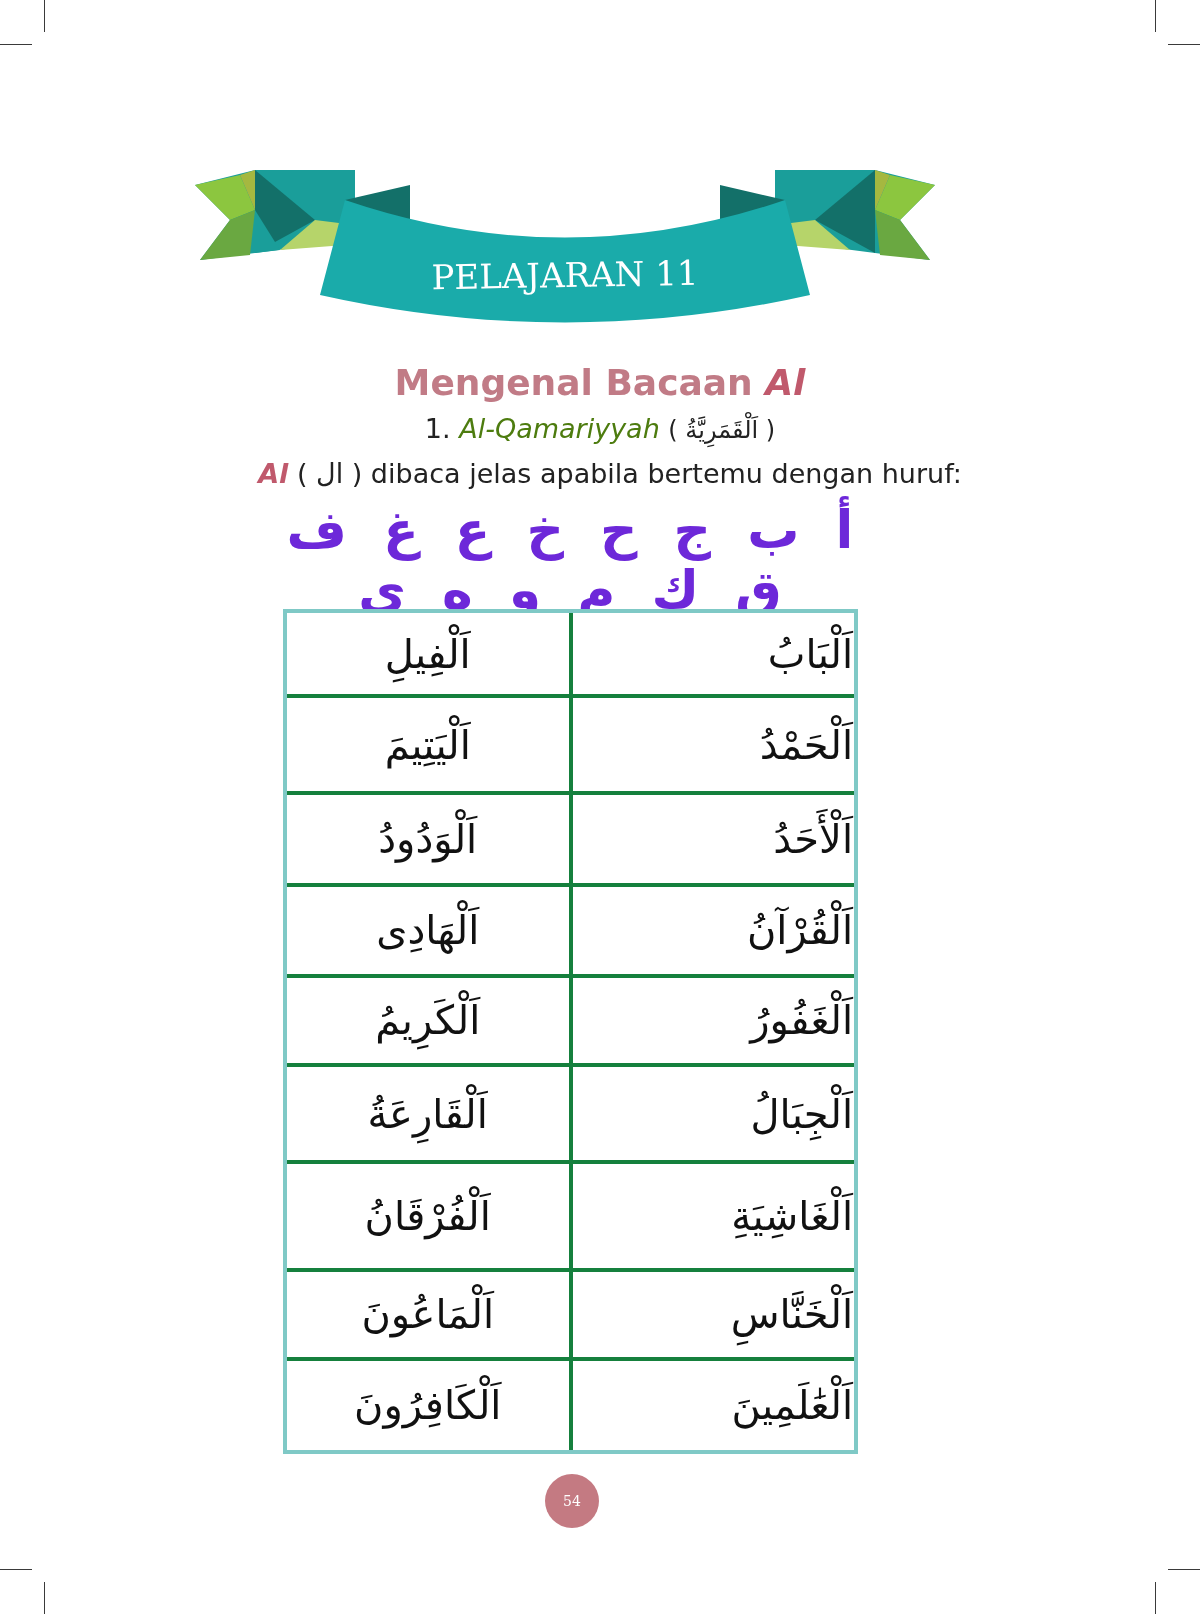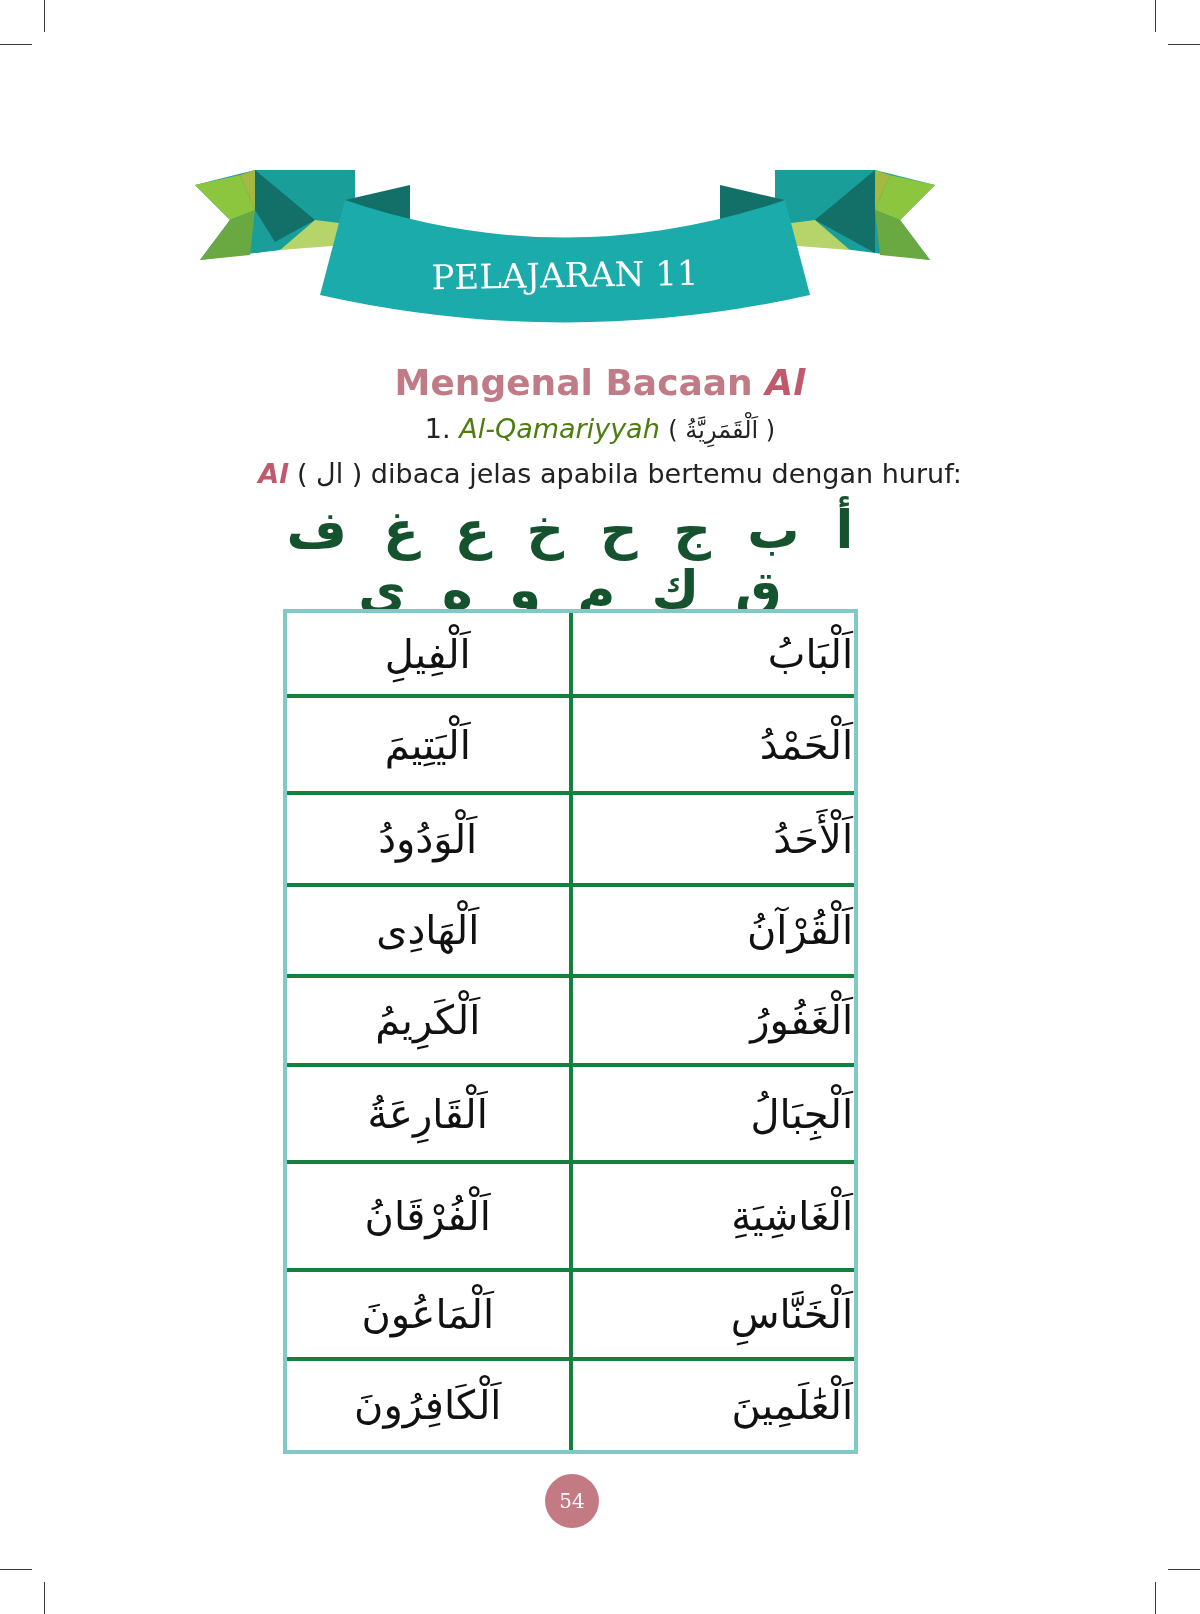--- a/index.html
+++ b/index.html
@@ -39,21 +39,21 @@
   .subheading .term { color: #4d7c0f; font-weight: normal; font-style: italic; text-align: center; }
   .subheading .ar { font-family: "DejaVu Sans", sans-serif; font-size: 24px; }
   .rule {
     position: absolute; left: 0; right: 0; top: 458px;
     text-align: center; color: #222; font-size: 27px; padding-left: 20px;
   }
   .rule .term { color: #c0596c; font-weight: bold; font-style: italic; }
   .letters {
     position: absolute; left: 240px; width: 660px; top: 500px;
     direction: rtl; text-align: center;
-    font-size: 52px; font-weight: bold; color: #14532d;
+    font-size: 52px; font-weight: bold; color: #6d28d9;
     font-family: "DejaVu Sans", sans-serif;
     word-spacing: 6px;
   }
   .letters span { margin: 0 6px; }
 
   .table-wrap {
     position: absolute; left: 283px; top: 609px;
     width: 575px; height: 845px;
     border: 4px solid #7fc9c6;
     box-sizing: border-box;
@@ -70,21 +70,21 @@
   tr:first-child td { border-top: none; }
   tr:last-child td { border-bottom: none; }
   td:first-child { border-right: none; text-align: right; }
   td:last-child { border-left: none; }
 
   .page-num {
     position: absolute; left: 545px; top: 1474px;
     width: 54px; height: 54px; border-radius: 50%;
     background: #c47a82; color: #fff;
     font-family: "DejaVu Serif", "Liberation Serif", serif;
-    font-size: 20px; line-height: 54px; text-align: center;
+    font-size: 14px; line-height: 54px; text-align: center;
   }
 </style>
 </head>
 <body>
 
 <div class="crop v" style="left:44px;top:0;"></div>
 <div class="crop h" style="left:0;top:44px;"></div>
 <div class="crop v" style="left:1155px;top:0;"></div>
 <div class="crop h" style="left:1168px;top:44px;"></div>
 <div class="crop h" style="left:0;top:1569px;"></div>

